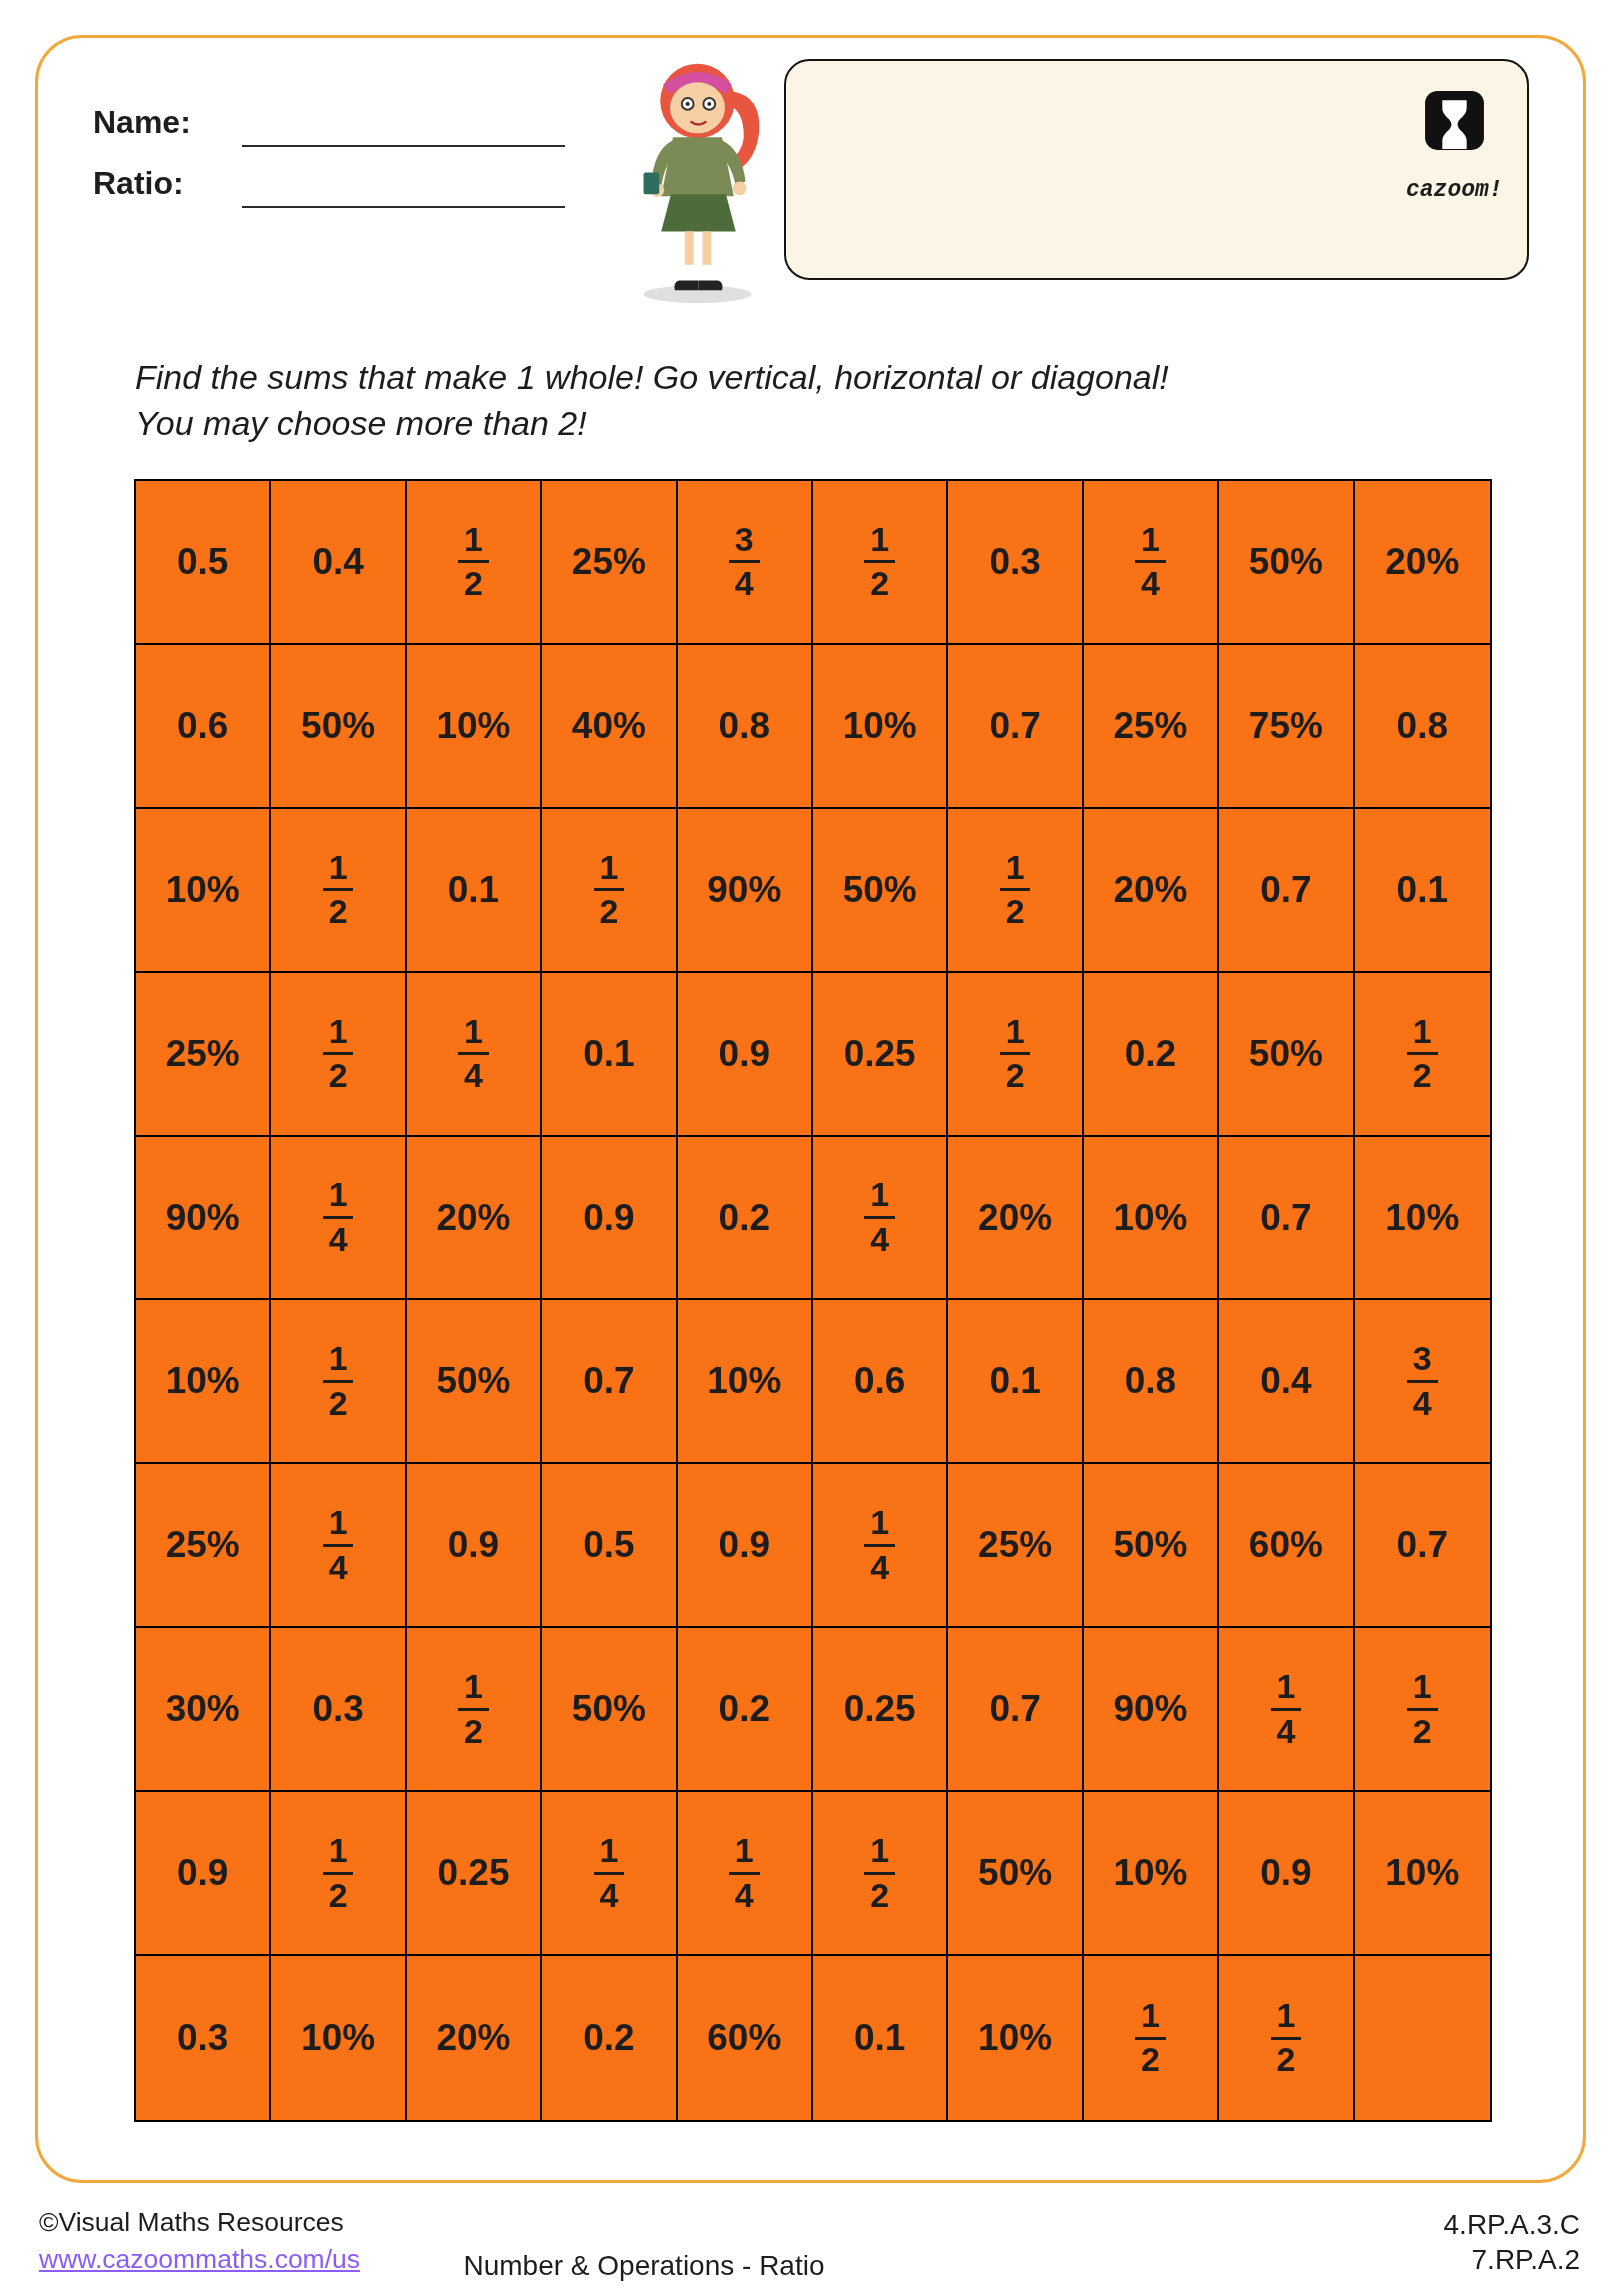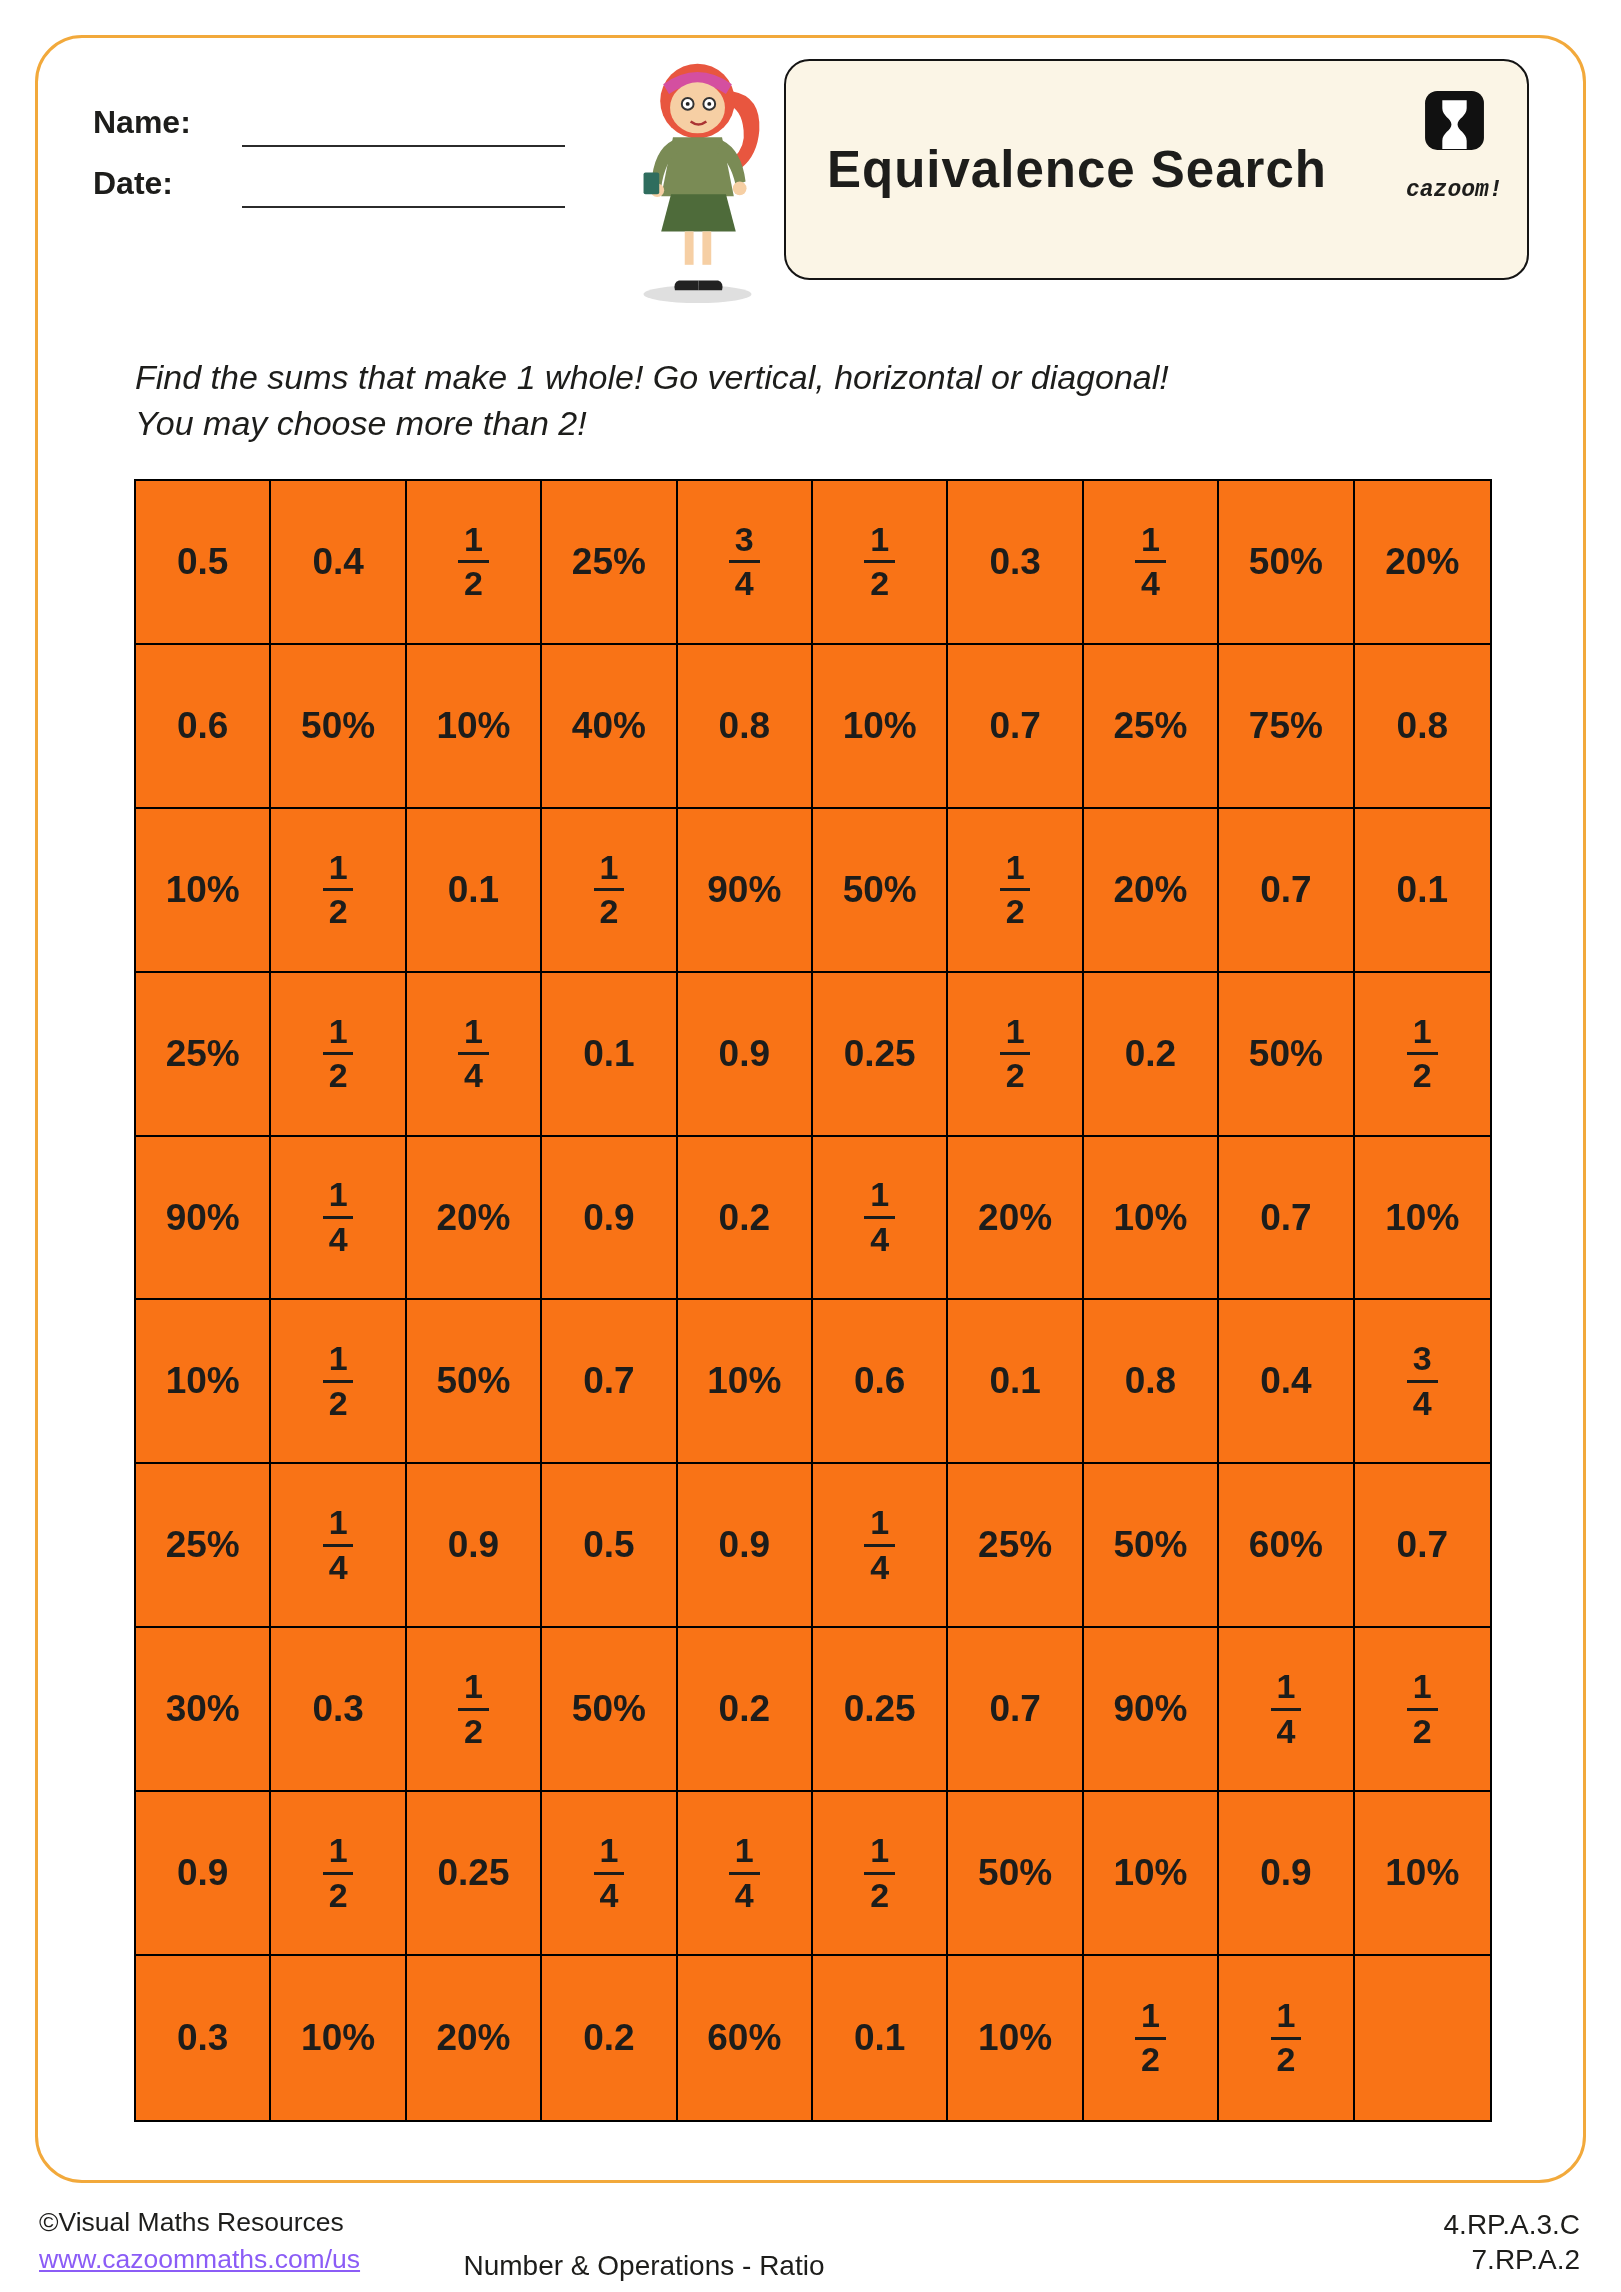--- a/index.html
+++ b/index.html
@@ -82,21 +82,21 @@
   .footer-center { position:absolute; left:0; top:2250px; width:1288px; text-align:center; font-size:28px; }
   .footer-right { position:absolute; right:41px; top:2207px; text-align:right; font-size:28px; line-height:1.25; }
 </style>
 </head>
 <body>
 
 <div class="frame"></div>
 
 <span class="field-label name-label">Name:</span>
 <span class="write-line name-line"></span>
-<span class="field-label date-label">Date:</span>
+<span class="field-label date-label">Ratio:</span>
 <span class="write-line date-line"></span>
 
 <div class="girl">
   <svg viewBox="0 0 170 265" width="167" height="260" aria-hidden="true">
     <ellipse cx="85" cy="252" rx="55" ry="9" fill="#c9c9c9" opacity="0.6"></ellipse>
     <path d="M120 45 q30 5 28 40 q-2 25 -18 38 l-8 -10 q12 -12 10 -28 q-2 -22 -16 -26z" fill="#e8563f"></path>
     <circle cx="85" cy="55" r="38" fill="#e8563f"></circle>
     <path d="M50 38 q35 -25 70 0 l-6 10 q-29 -20 -58 0z" fill="#d44fa0"></path>
     <ellipse cx="85" cy="62" rx="28" ry="26" fill="#f6cfa4"></ellipse>
     <circle cx="75" cy="58" r="6" fill="#fff" stroke="#333" stroke-width="2"></circle>
@@ -114,21 +114,20 @@
     <rect x="72" y="188" width="9" height="38" fill="#f6cfa4"></rect>
     <rect x="90" y="188" width="9" height="38" fill="#f6cfa4"></rect>
     <rect x="70" y="222" width="13" height="16" fill="#fff"></rect>
     <rect x="88" y="222" width="13" height="16" fill="#fff"></rect>
     <path d="M66 238 h20 v10 h-24 q-2 -8 4 -10z" fill="#222"></path>
     <path d="M86 238 h20 q6 2 4 10 h-24 z" fill="#222"></path>
   </svg>
 </div>
 
 <div class="title-box">
-  <div class="title-text">Equivalence Search</div>
   <div class="logo">
     <svg viewBox="0 0 64 66" width="65" height="67" aria-hidden="true">
       <rect x="3" y="3" width="58" height="58" rx="12" fill="#111"></rect>
       <path d="M20 12 h24 v8 c0 8 -9 10 -9 16 c0 6 9 8 9 16 v8 h-24 v-8 c0 -8 9 -10 9 -16 c0 -6 -9 -8 -9 -16 z" fill="#fff"></path>
     </svg>
     <div class="logo-word">cazoom!</div>
   </div>
 </div>
 
 <div class="instructions">

